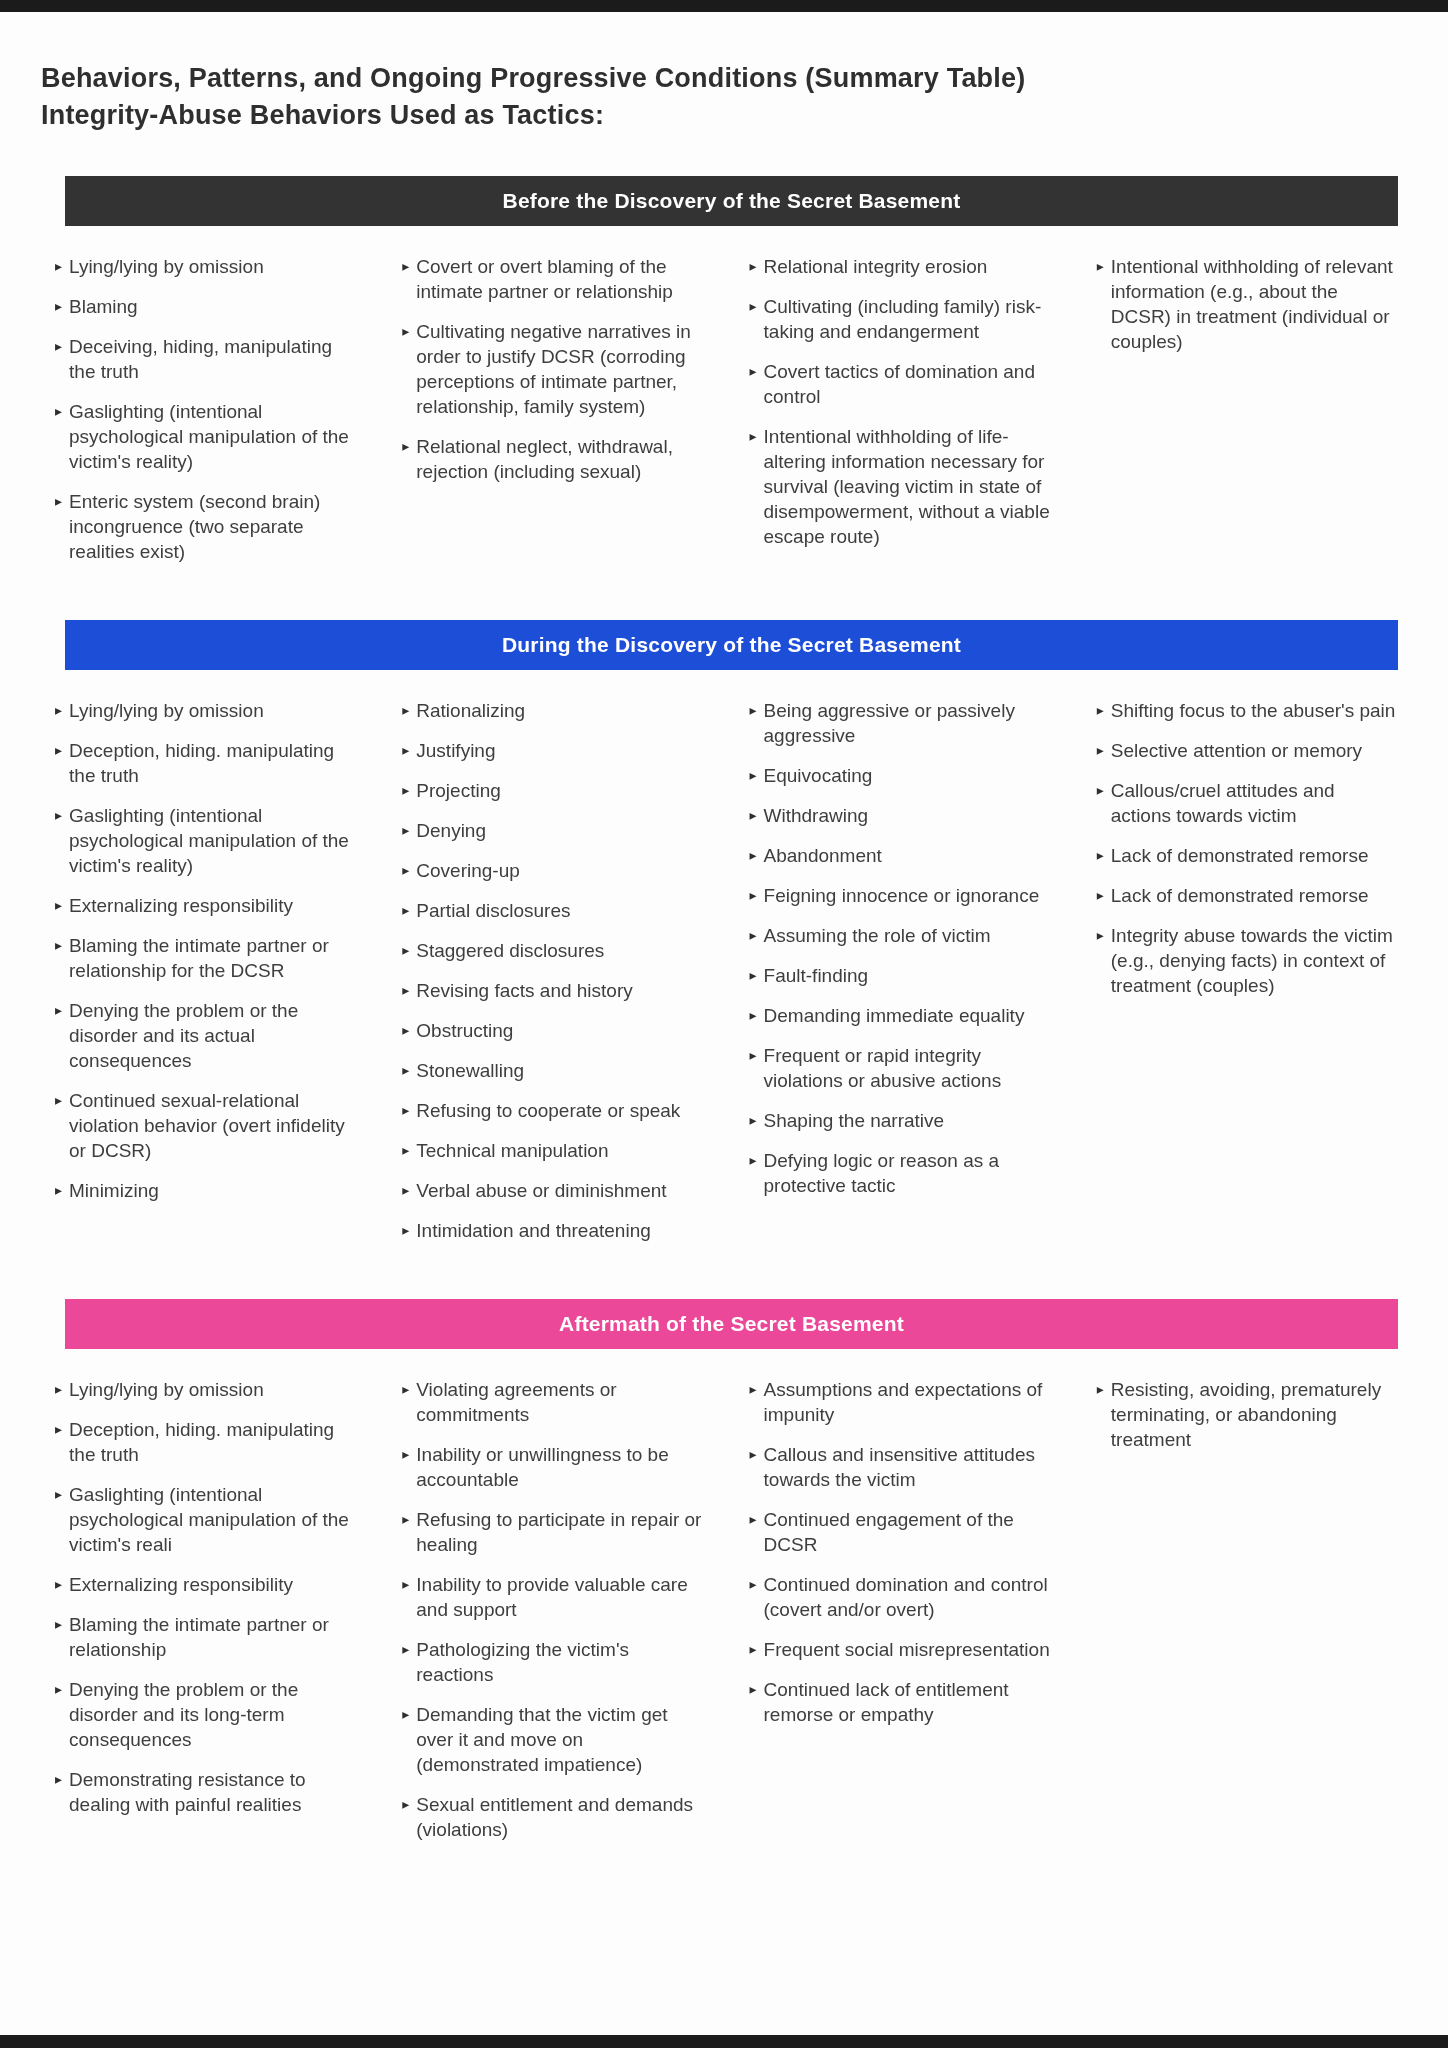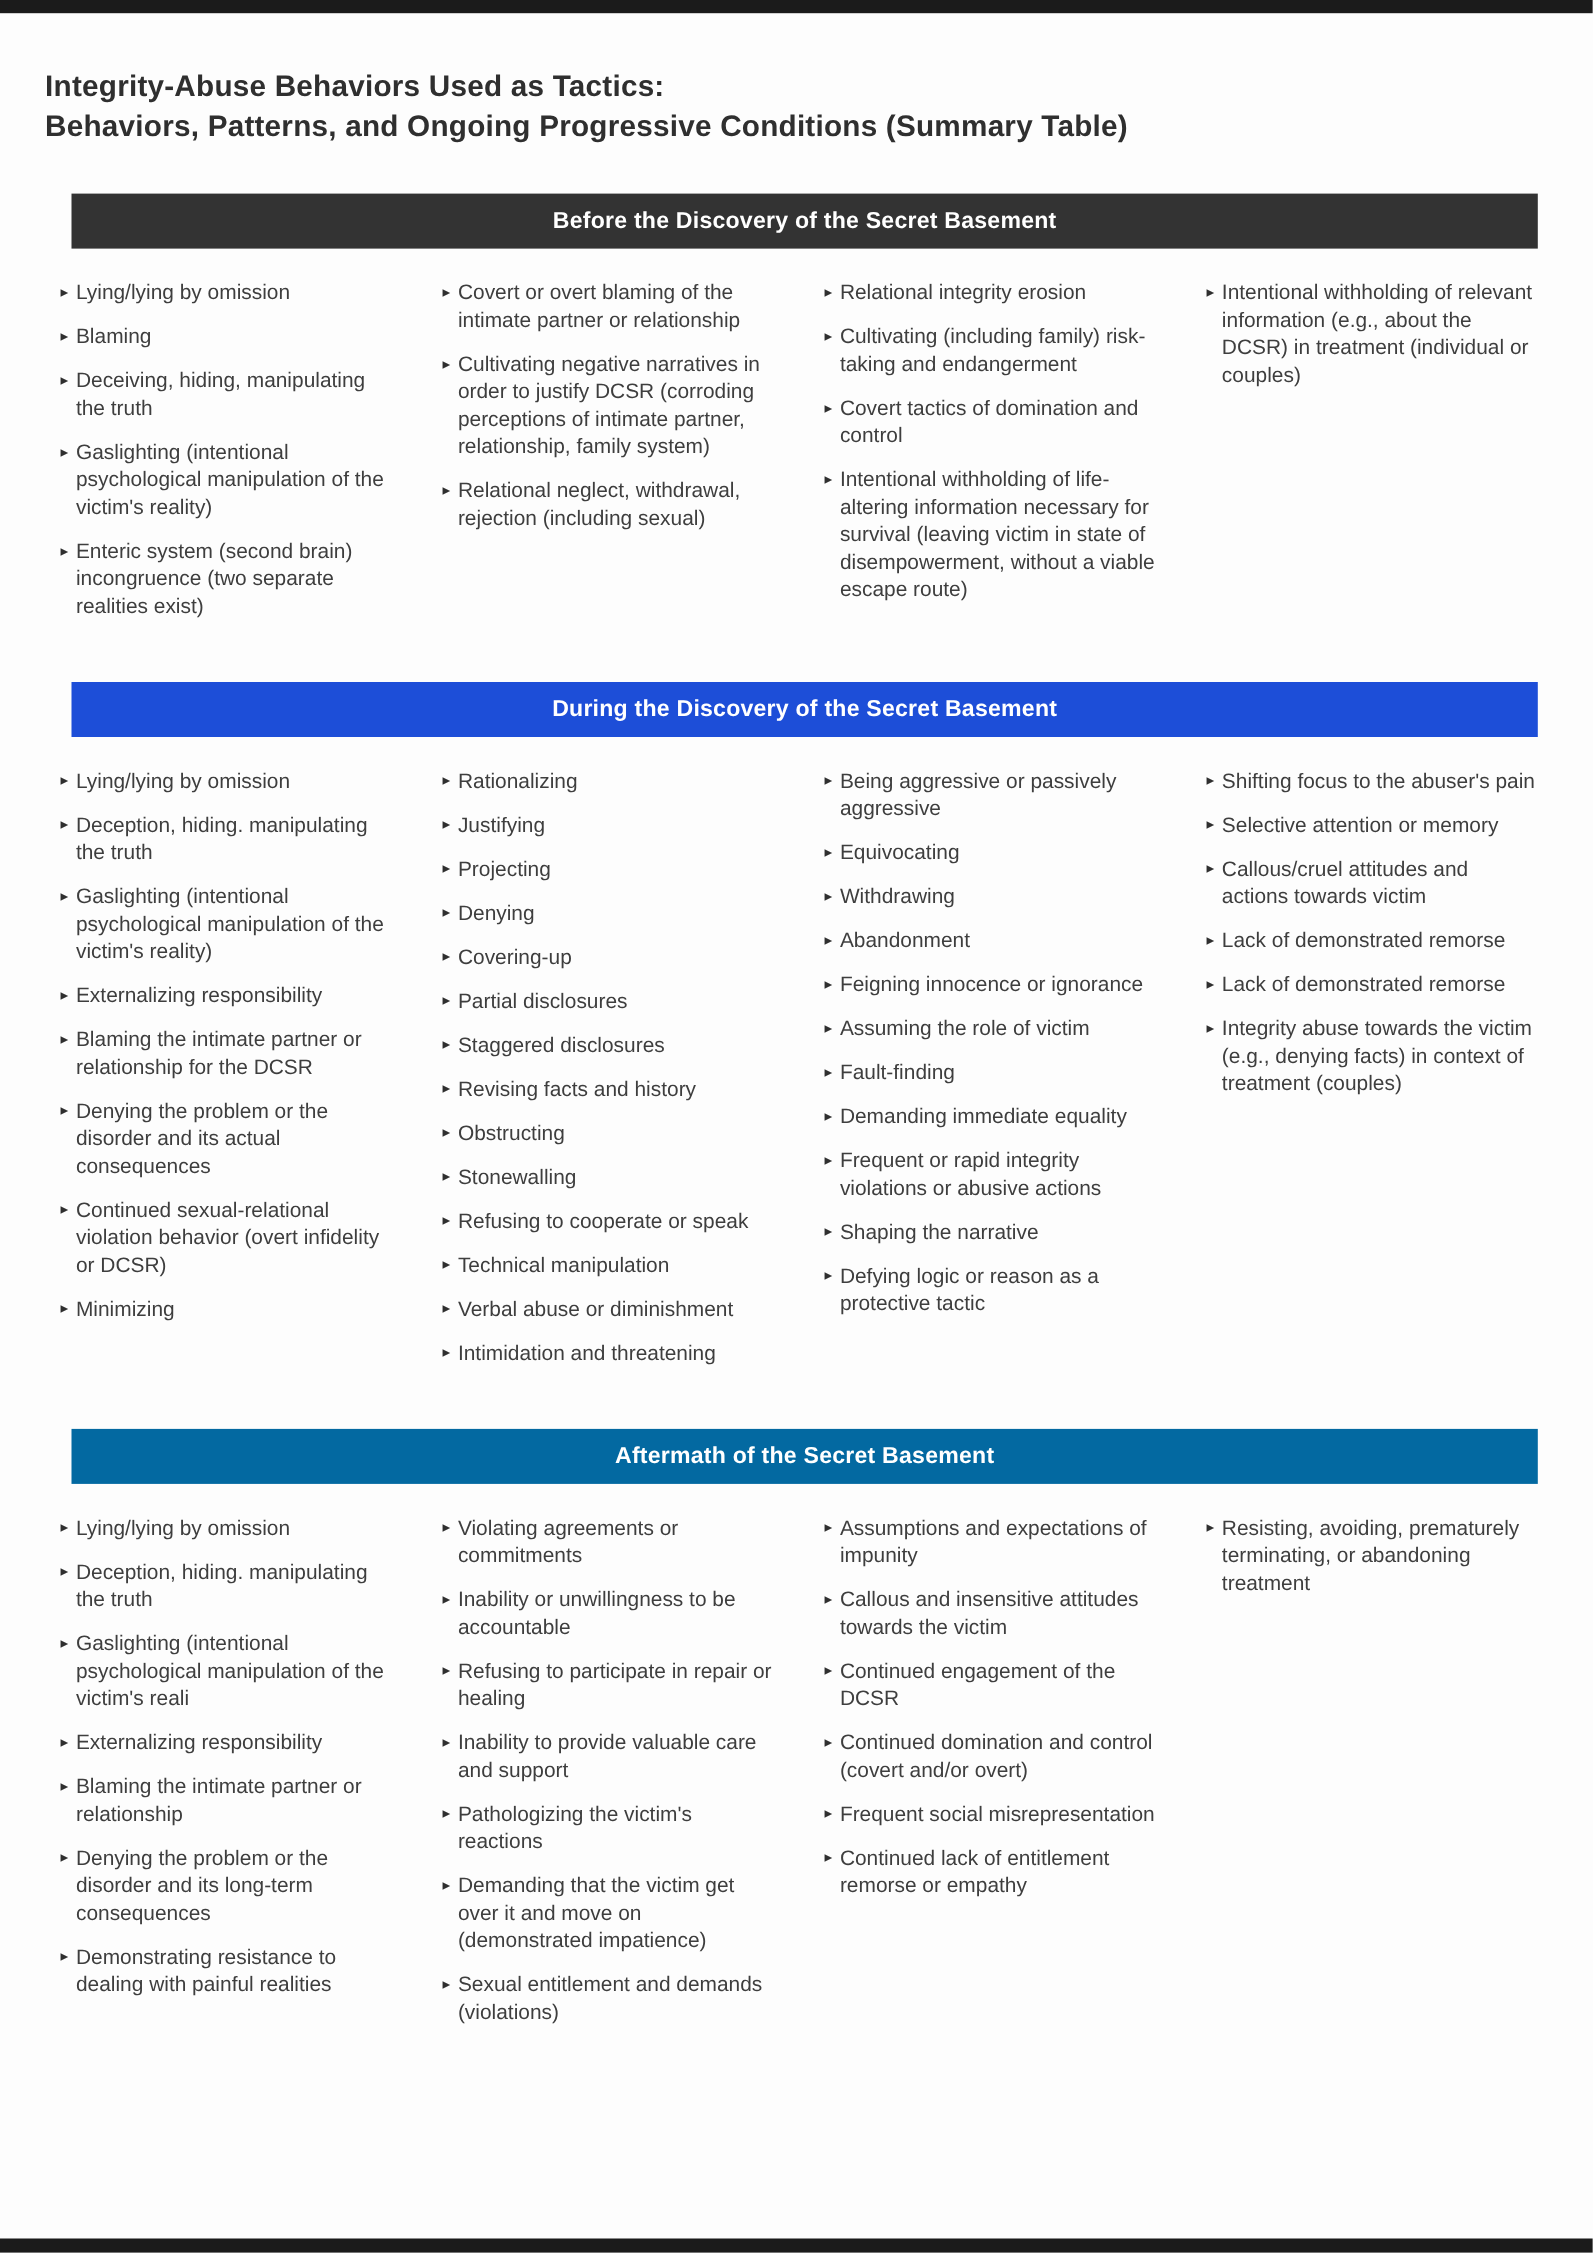--- a/index.html
+++ b/index.html
@@ -32,22 +32,22 @@
   }
   .item-text { flex:1 1 auto; }
 </style>
 </head>
 <body>
 
 <div class="edge-bar edge-top"></div>
 
 <div class="content">
   <div class="title">
+    <div>Behaviors, Patterns, and Ongoing Progressive Conditions (Summary Table)</div>
     <div>Integrity-Abuse Behaviors Used as Tactics:</div>
-    <div>Behaviors, Patterns, and Ongoing Progressive Conditions (Summary Table)</div>
   </div>
   <main>
       <section class="section">
         <div class="section-header" style="background: rgb(51, 51, 51);">Before the Discovery of the Secret Basement</div>
         <div class="columns">
           <ul class="col">
             <li class="item">
               <span class="bullet">▸</span>
               <span class="item-text">Lying/lying by omission</span>
             </li>
@@ -271,21 +271,21 @@
               <span class="item-text">Lack of demonstrated remorse</span>
             </li>
             <li class="item">
               <span class="bullet">▸</span>
               <span class="item-text">Integrity abuse towards the victim (e.g., denying facts) in context of treatment (couples)</span>
             </li>
           </ul>
         </div>
       </section>
       <section class="section">
-        <div class="section-header" style="background: #0369a1;">Aftermath of the Secret Basement</div>
+        <div class="section-header" style="background: #ec4899;">Aftermath of the Secret Basement</div>
         <div class="columns">
           <ul class="col">
             <li class="item">
               <span class="bullet">▸</span>
               <span class="item-text">Lying/lying by omission</span>
             </li>
             <li class="item">
               <span class="bullet">▸</span>
               <span class="item-text">Deception, hiding. manipulating the truth</span>
             </li>

